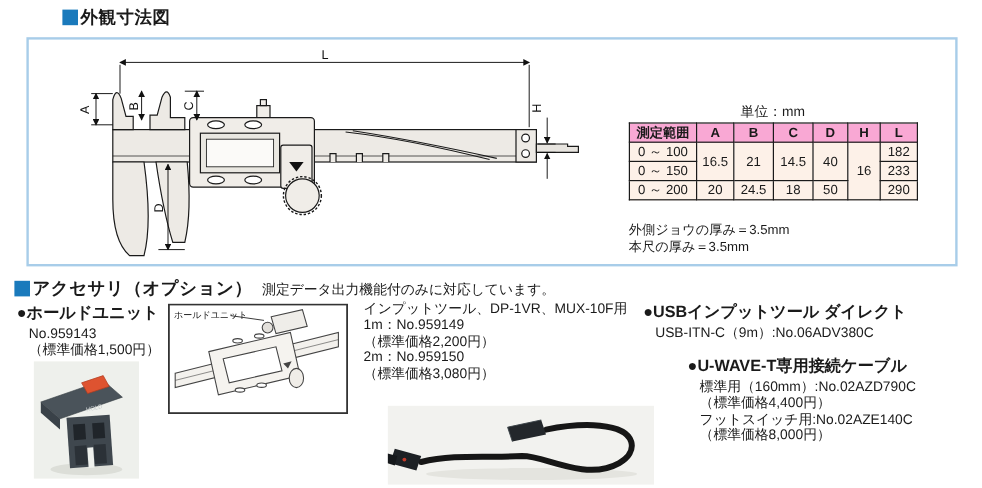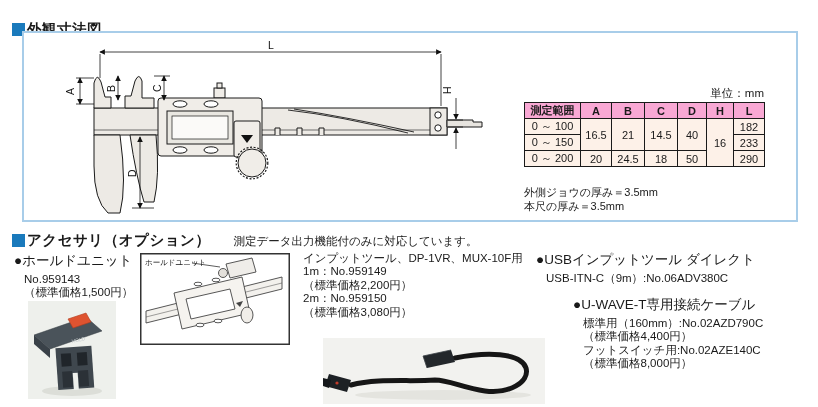--- a/index.html
+++ b/index.html
@@ -4,56 +4,56 @@
 <style>
   * { margin:0; padding:0; box-sizing:border-box; }
   html,body { background:#fff; }
   .page {
     position:relative; width:818px; height:407px; background:#ffffff;
     font-family:"Liberation Sans","DejaVu Sans",sans-serif; color:#1a1a1a; overflow:hidden;
   }
   .sec-title { position:absolute; left:12px; display:flex; align-items:center; }
   .sec-title .sq { width:13px; height:13px; background:#1a7abc; display:inline-block; margin-right:2px; }
   .sec-title .ttl { font-size:14.5px; font-weight:bold; letter-spacing:.5px; }
-  .sec-title .sub { font-size:11.5px; font-weight:normal; margin-left:23px; padding-top:2px; }
+  .sec-title .sub { font-size:11.5px; font-weight:normal; margin-left:8px; padding-top:2px; }
 
   .dim-box {
     position:absolute; left:22px; top:31px; width:776px; height:191px;
     background:#ffffff; border:2px solid #a8cde9;
   }
   .caliper-svg { position:absolute; left:6px; top:3px; }
 
-  .unit-label { position:absolute; left:500px; top:53px; width:240px; text-align:right; font-size:11.5px; }
+  .unit-label { position:absolute; left:500px; top:53px; width:240px; text-align:center; font-size:11.5px; }
 
   table.dims {
     position:absolute; left:500px; top:69px; width:240px;
     border-collapse:collapse; table-layout:fixed;
     font-size:11px; text-align:center;
   }
   table.dims th, table.dims td { border:1.5px solid #1a1a1a; height:16px; padding:0 1px; }
   table.dims th { background:#f9a8d4; font-weight:600; }
   table.dims td { background:#fdf1e8; }
 
   .notes { position:absolute; left:500px; top:142px; font-size:11px; line-height:14px;margin-top:10px; }
 
   .acc-col { position:absolute; font-size:11.5px; }
-  .acc-col .bullet-title { font-size:13.5px; font-weight:normal; margin-bottom:3px; }
+  .acc-col .bullet-title { font-size:13.5px; font-weight:bold; margin-bottom:3px; }
   .acc-col p { margin:0 0 0 10px; line-height:13.4px; white-space:nowrap; }
 
   .frame-diagram { position:absolute; left:140px; top:253px; }
   .hold-photo { position:absolute; left:28px; top:301px; }
   .cable-photo { position:absolute; left:323px; top:338px; }
   svg text { font-family:"Liberation Sans","DejaVu Sans",sans-serif; }
 </style>
 </head>
 <body>
 
 <div class="page">
 
-  <div class="sec-title" style="top:20px;">
+  <div class="sec-title" style="top:5px;margin-left:40px;">
     <span class="sq"></span>
     <span class="ttl">外観寸法図</span>
   </div>
 
   <div class="dim-box">
 
     <svg class="caliper-svg" width="470" height="182" viewBox="0 0 470 182">
       <defs>
         <marker id="ar" viewBox="0 0 8 8" refX="7" refY="4" markerWidth="7" markerHeight="7" orient="auto-start-reverse">
           <path d="M0,0 L8,4 L0,8 Z" fill="#111"></path>

